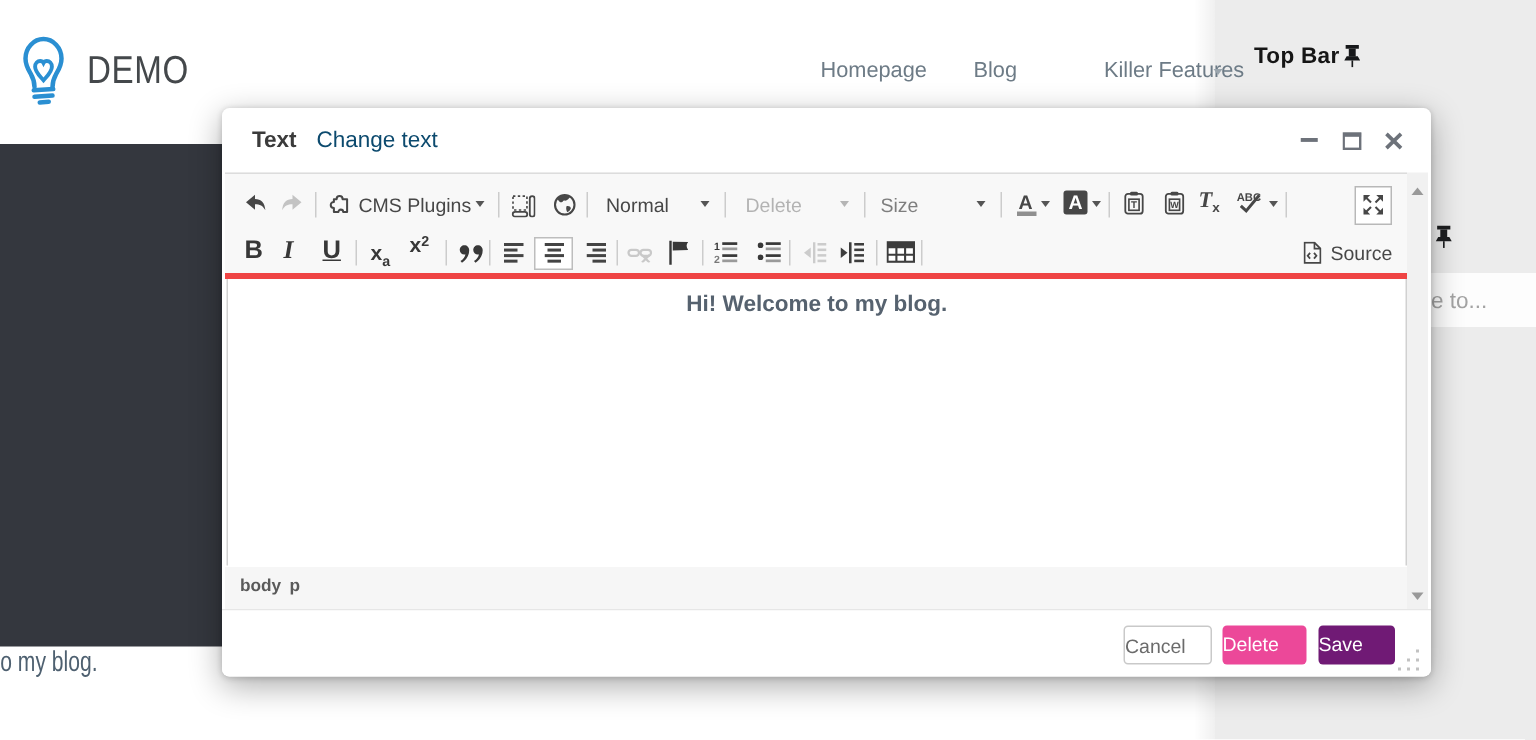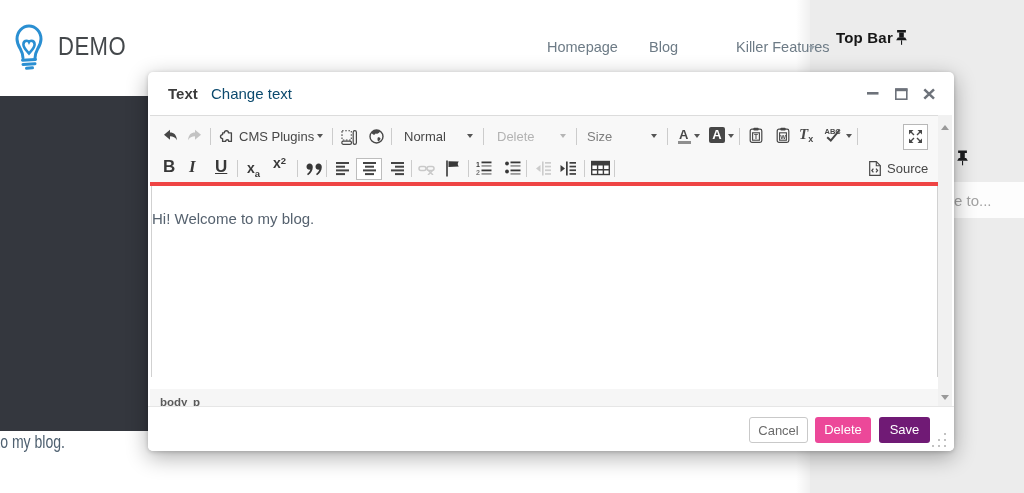--- a/index.html
+++ b/index.html
@@ -22,33 +22,33 @@
   .labelstrip span { position:absolute; left:13px; top:10px; font-size:15px; color:#a3a3a3; }
   
   .modal { left:148px; top:72px; width:806px; height:379px; background:#fff; border-radius:5px;
      box-shadow:0 6px 22px rgba(0,0,0,0.33), 0 1px 4px rgba(0,0,0,0.18); }
   .titlebar-text { left:20px; top:13px; font-size:15px; font-weight:bold; color:#3b3b3b; }
   .titlebar-sub { left:63px; top:13px; font-size:15px; color:#0c4a6e; }
   .toolbar { left:2px; top:43px; width:788px; height:71px; background:#f8f8f8;
      border-top:1px solid #dcdcdc; border-bottom:4px solid #ef4444; }
   .editor { left:3px; top:114px; width:787px; height:191px; background:#fff;
      border-left:1px solid #d1d1d1; border-right:1px solid #d1d1d1; }
-  .edtext { width:100%; text-align:left; margin-top:24px; font-size:15px; color:#56626f; }
-  .pathbar { left:2px; top:317px; width:788px; height:29px; background:#f6f6f6;
+  .edtext { width:100%; text-align:center; margin-top:8px; font-size:15px; color:#56626f;font-weight:bold; }
+  .pathbar { left:2px; top:306px; width:788px; height:29px; background:#f6f6f6;
      border-bottom:1px solid #ededed; }
   .pathbar b { position:absolute; left:10px; top:7px; font-size:11.5px; color:#5a5a5a; font-weight:bold; }
   .scrollcol { left:790px; top:43px; width:14px; height:291px; background:#f1f1f1; }
   .tri-up { width:0; height:0; border-left:4px solid transparent; border-right:4px solid transparent;
      border-bottom:5px solid #999; position:absolute; left:3px; top:10px; }
   .tri-down { width:0; height:0; border-left:4px solid transparent; border-right:4px solid transparent;
      border-top:5px solid #999; position:absolute; left:3px; bottom:6px; }
   .footer { left:0; top:334px; width:806px; height:45px; border-top:1px solid #e6e6e6; background:#fff;
      border-radius:0 0 5px 5px; }
   .btn { position:absolute; top:10px; height:26px; border-radius:3px; font-size:13px;
-     font-family:"Liberation Sans",sans-serif; text-align:center; line-height:26px; }
+     font-family:"Liberation Sans",sans-serif; text-align:left; line-height:26px; }
   .btn-cancel { left:601px; width:59px; background:#fff; border:1px solid #c9c9c9; color:#6b6b6b; }
   .btn-delete { left:667px; width:56px; background:#ec4899; color:#fff; }
   .btn-save { left:731px; width:51px; background:#701a75; color:#fff; }
   
   .ti { position:absolute; font-size:13px; color:#474747; }
   .sep { position:absolute; width:1px; height:17px; background:#cccccc; }
   .arr { position:absolute; width:0; height:0; border-left:3.5px solid transparent;
      border-right:3.5px solid transparent; border-top:4px solid #555; }
   .arr.gray { border-top-color:#b5b5b5; }
   .winbtn { position:absolute; }

